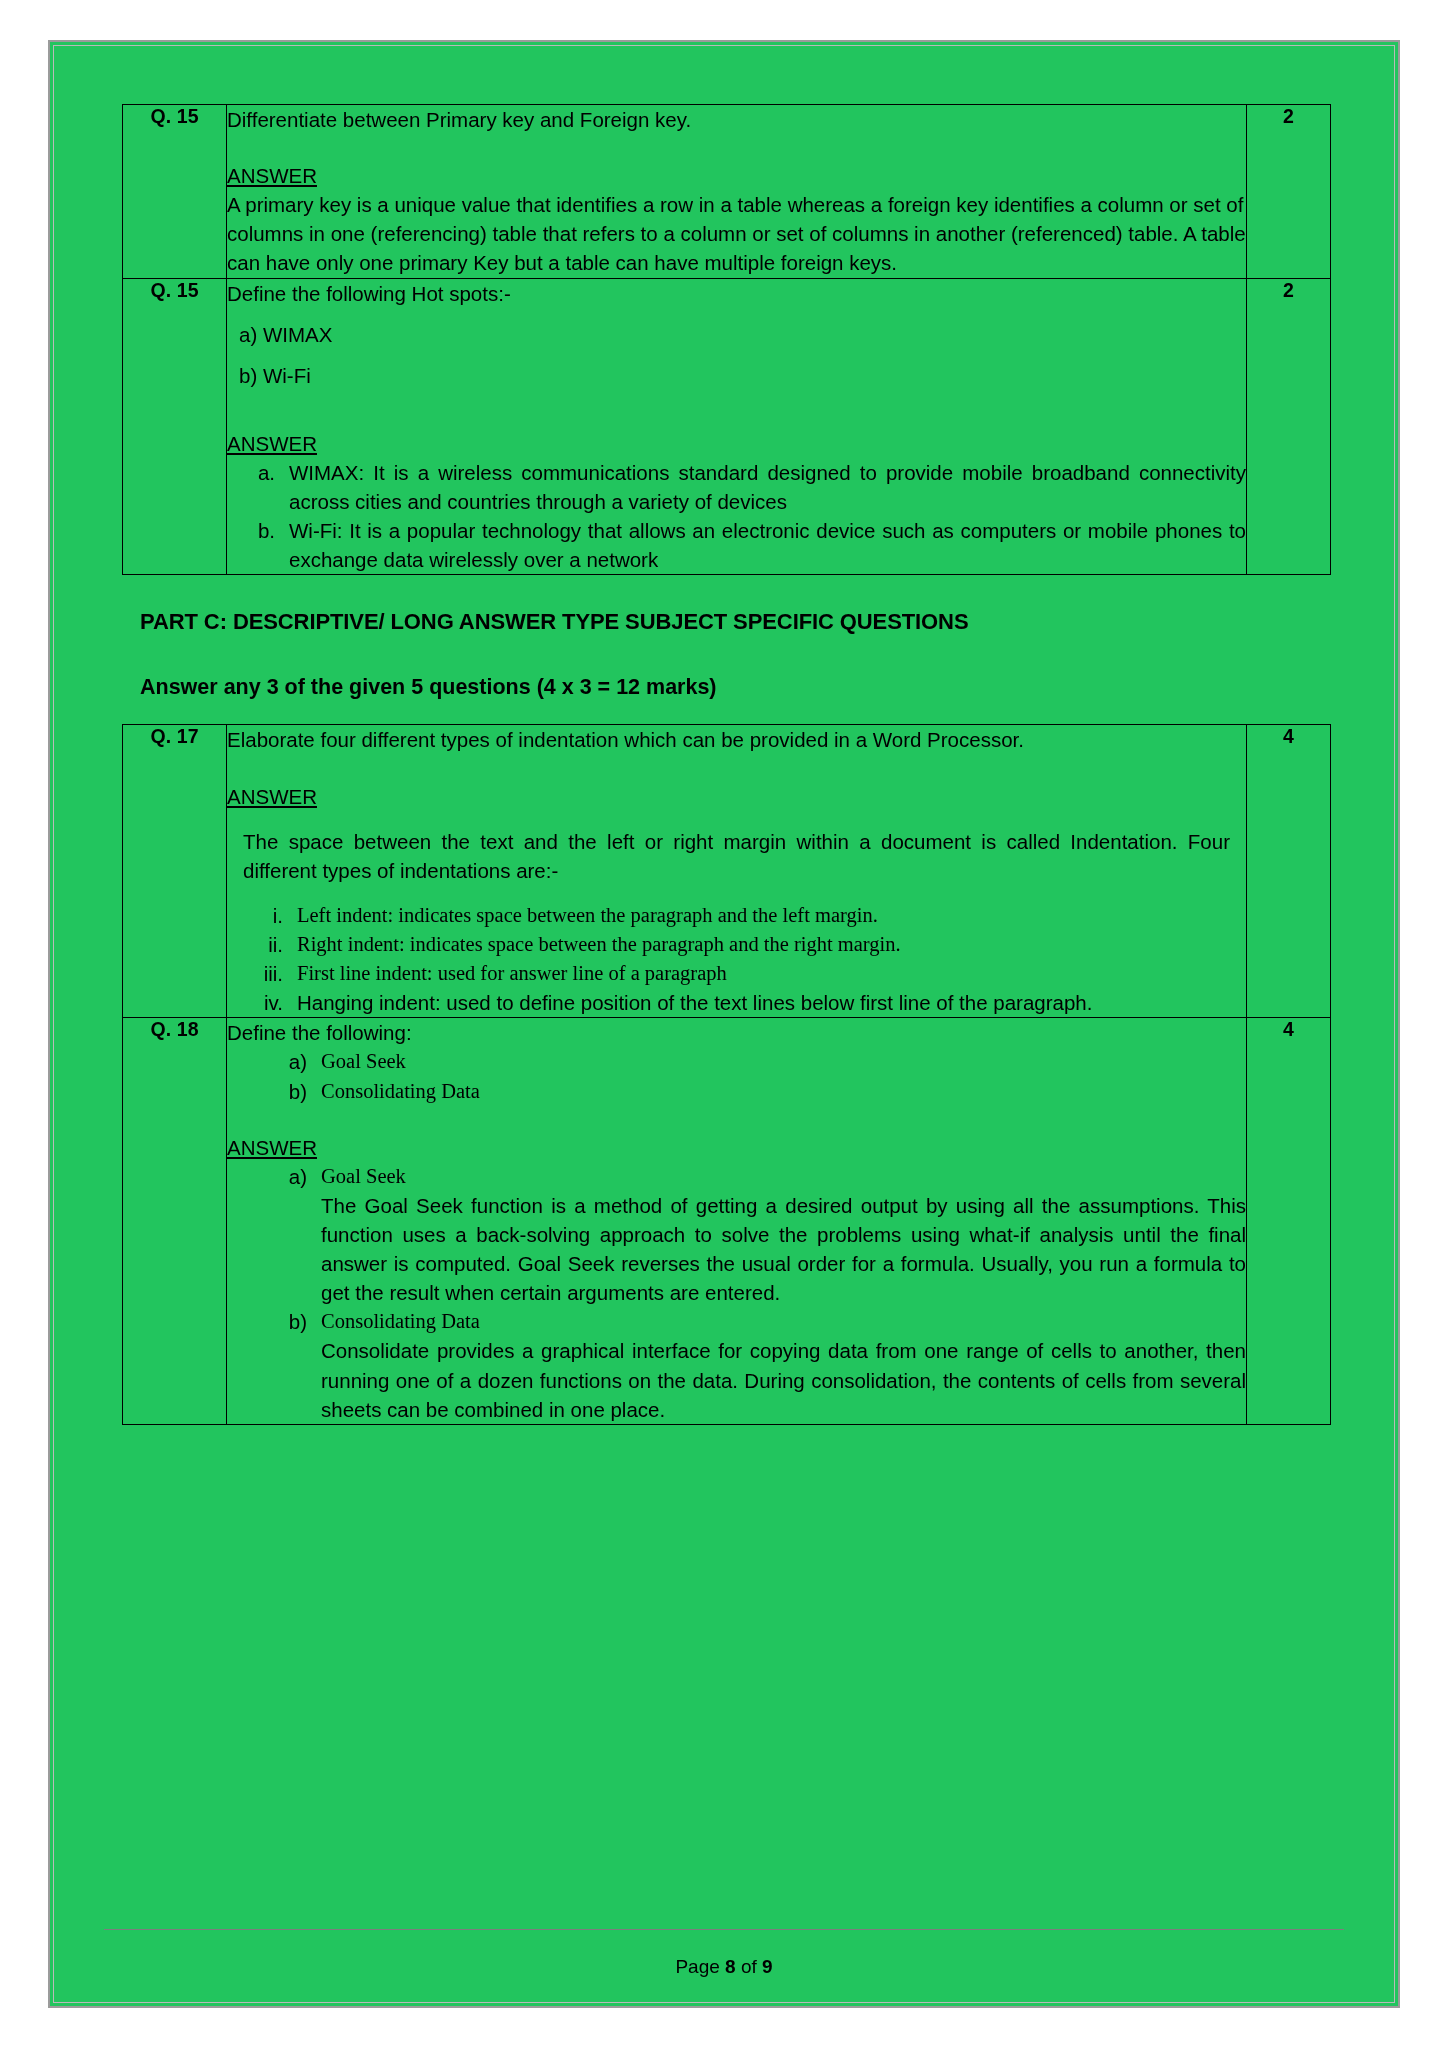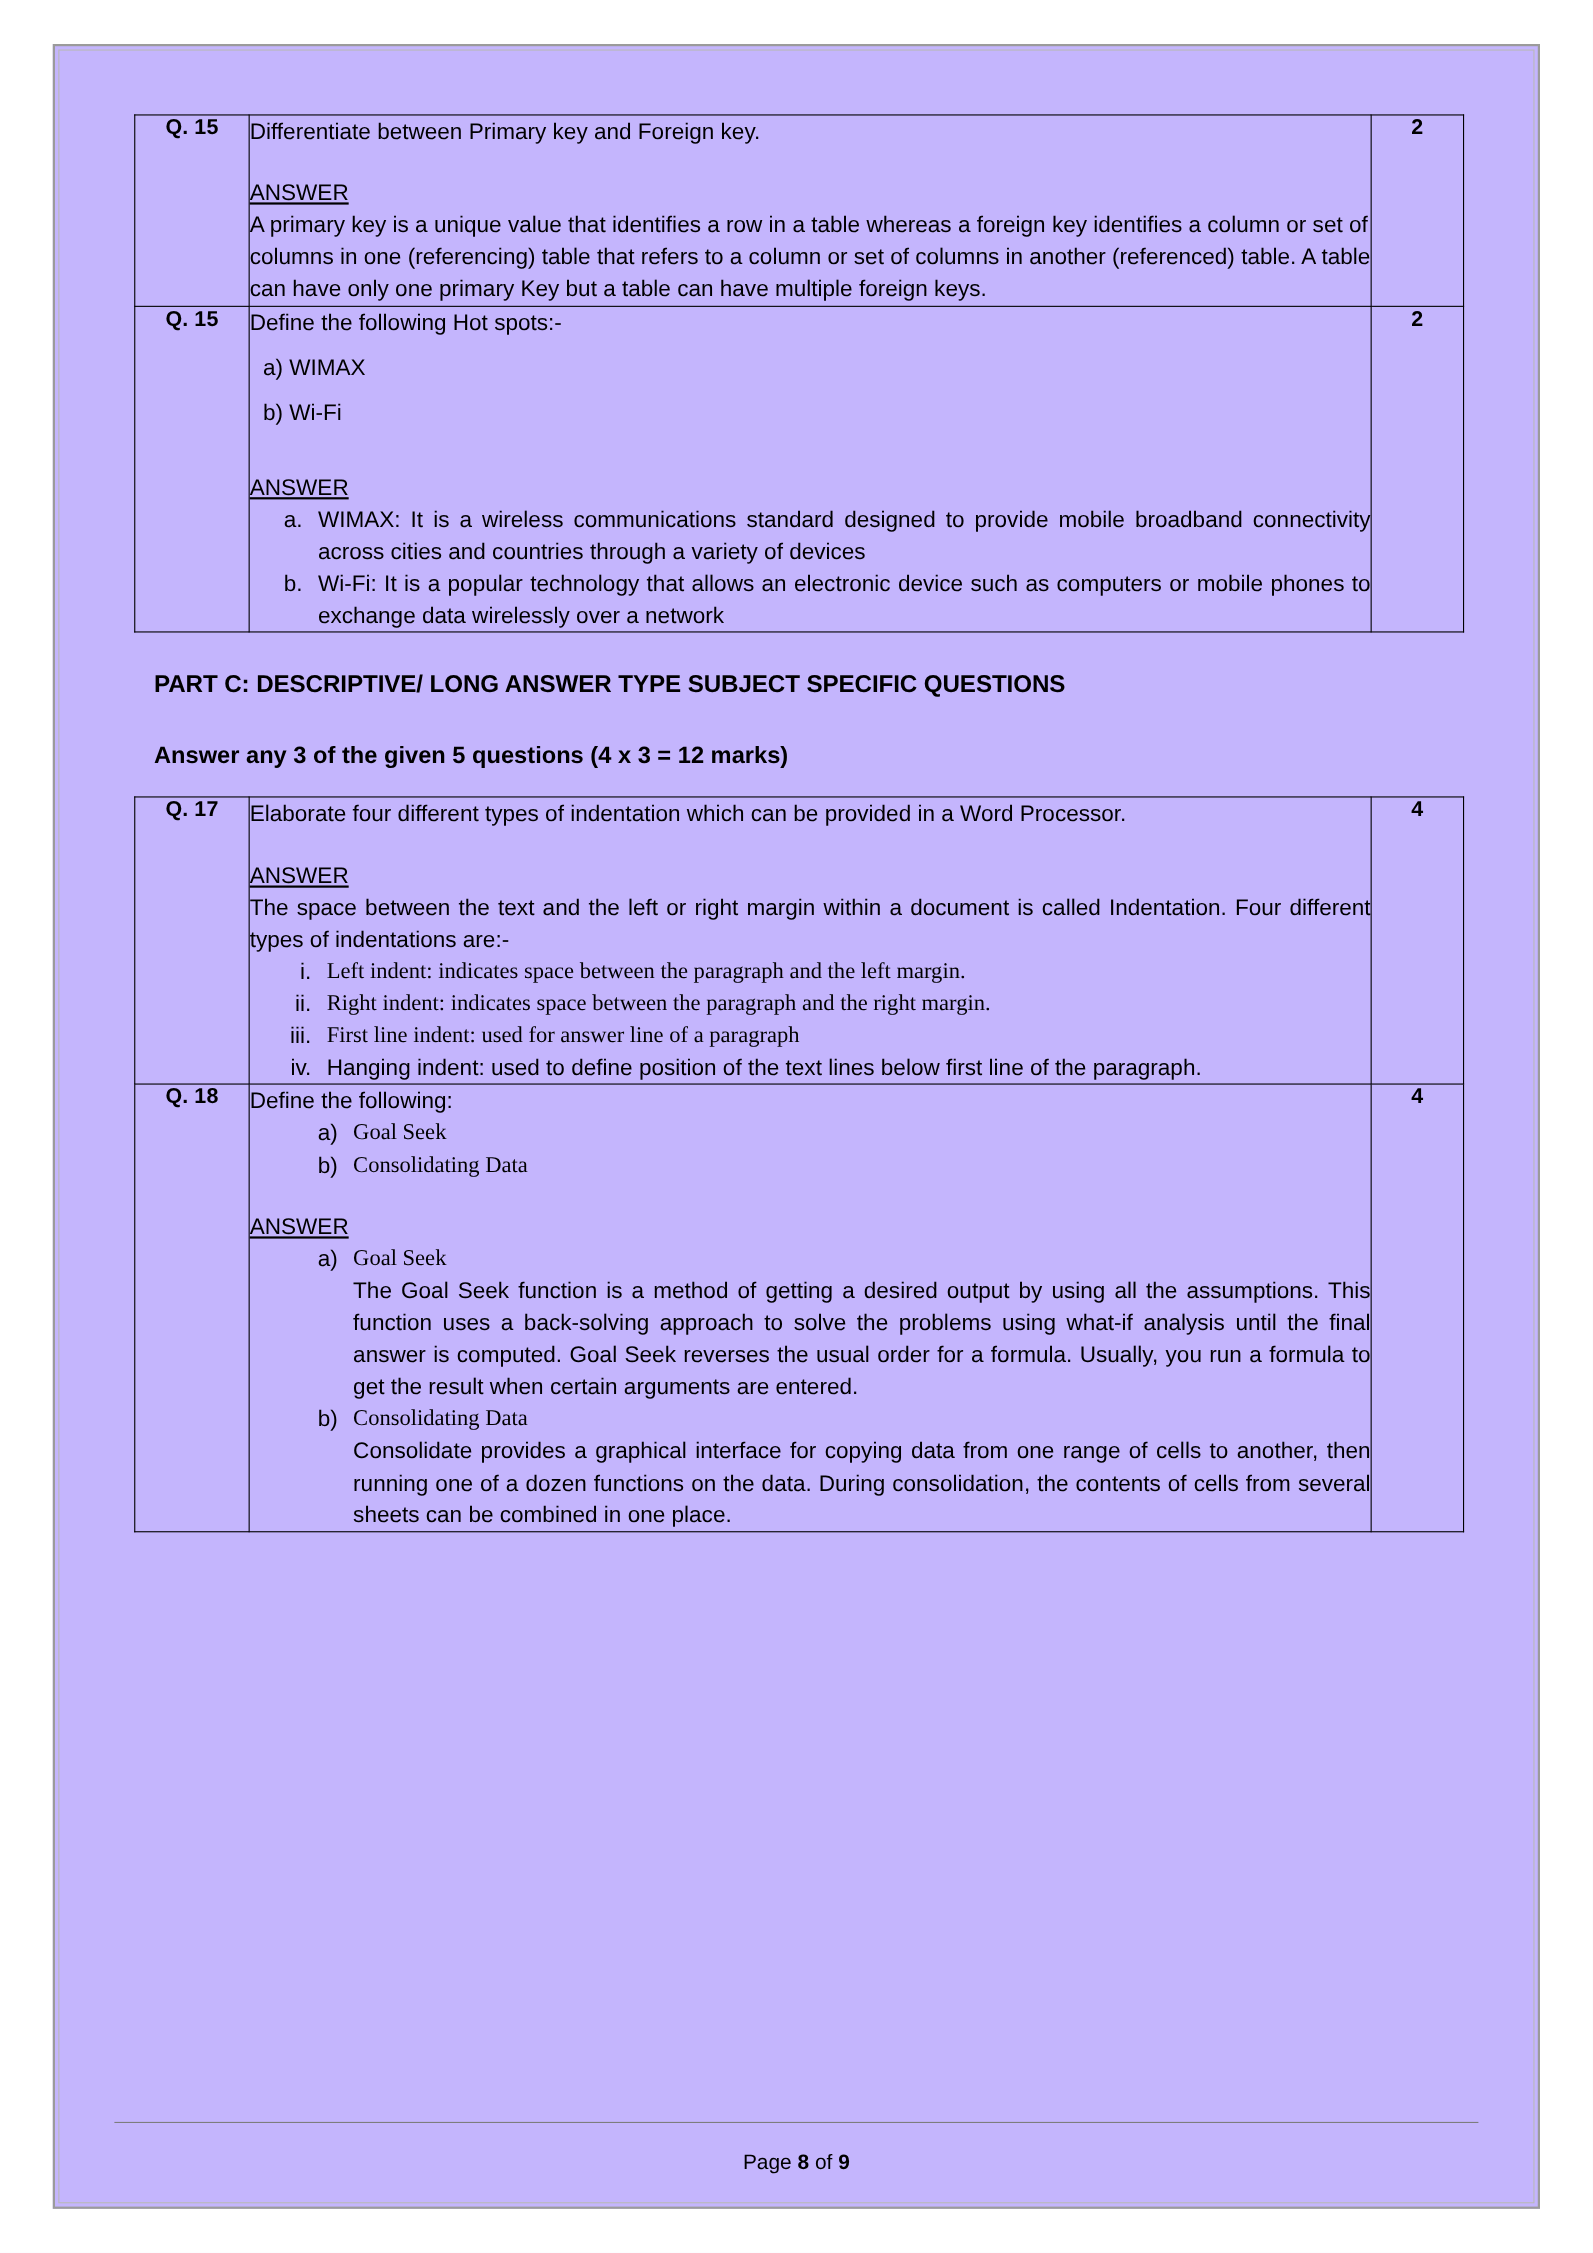--- a/index.html
+++ b/index.html
@@ -17,21 +17,21 @@
   }
 
   
   .page-frame {
     position: absolute;
     left: 48px;
     top: 40px;
     width: 1352px;
     height: 1968px;
     border: 2px solid #9b9b9b;
-    background: #c4b5fd;
+    background: #22c55e;
   }
   .page-frame-inner {
     position: absolute;
     left: 3px;
     top: 3px;
     right: 3px;
     bottom: 3px;
     border: 1px solid #b9b9b9;
   }
 
@@ -80,21 +80,21 @@
     text-decoration: underline;
     display: inline-block;
     margin-top: 0;
   }
   .blankline { height: 27px; }
 
   p.para {
     margin: 0;
   }
   p.just {
-    margin: 0;
+    margin: 16px;
     text-align: justify;
     text-justify: inter-word;
   }
 
   
   ul.plain {
     list-style: none;
     margin: 0;
     padding: 0;
   }

